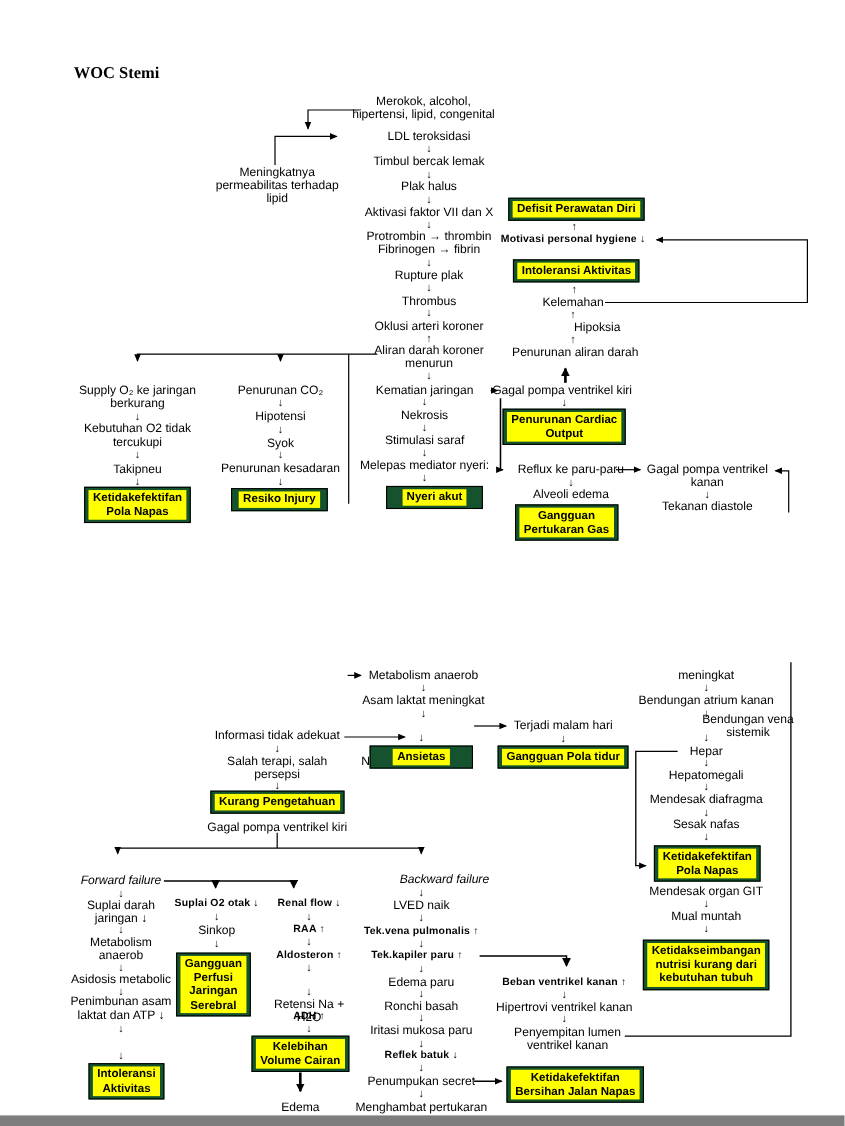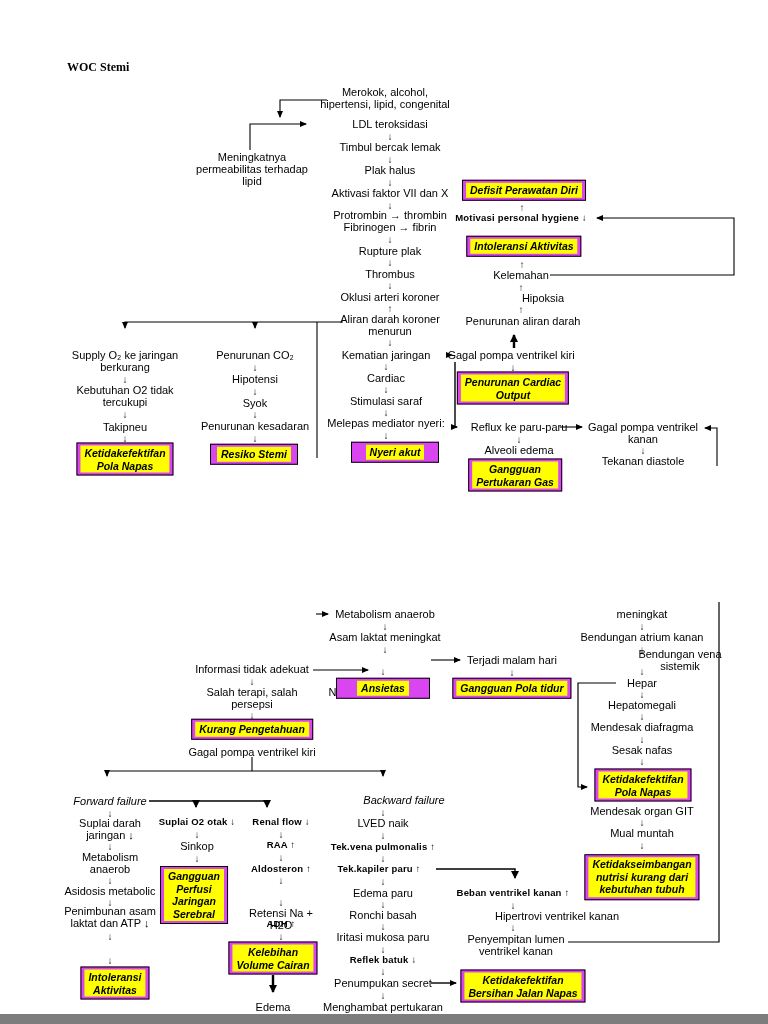--- a/index.html
+++ b/index.html
@@ -5,22 +5,22 @@
   html,body{margin:0;padding:0;background:#fff;}
   #page{position:relative;width:768px;height:1024px;background:#ffffff;overflow:hidden;
         font-family:"Liberation Sans",sans-serif;color:#000;}
   .node{position:absolute;transform:translate(-50%,-50%);font-size:11px;line-height:12px;
         text-align:center;white-space:pre-line;}
   .t{}
   .a{font-size:10px;line-height:9px;color:#111;}
   .it{font-style:italic;}
   .alt{font-weight:bold;font-size:9.5px;letter-spacing:0.2px;}
   .title{transform:translate(0,-50%);font-family:"Liberation Serif",serif;font-weight:bold;
-         font-size:12px;white-space:nowrap;}
-  .box{border:1.6px solid #000;background:#d946ef;padding:2px 3px;font-style:italic;}
+         font-size:15px;white-space:nowrap;}
+  .box{border:1.6px solid #000;background:#14532d;padding:2px 3px;}
   .box .hl{display:inline-block;background:#ffff00;font-weight:bold;font-size:10.5px;
            line-height:12.5px;padding:1px 4px;white-space:pre-line;}
   svg#connectors{position:absolute;left:0;top:0;pointer-events:none;}
   .bottom-bar{position:absolute;left:0;bottom:0;width:768px;height:10px;background:#7d7d7d;}
 </style>
 </head>
 <body>
 
 <div id="page">
   <svg id="connectors" width="768" height="1024" viewBox="0 0 768 1024">
@@ -83,21 +83,21 @@
       <div class="node a" style="left: 390px; top: 262px;">↓</div>
       <div class="node t" style="left: 390px; top: 274px;">Thrombus</div>
       <div class="node a" style="left: 390px; top: 285px;">↓</div>
       <div class="node t" style="left: 390px; top: 297px;">Oklusi arteri koroner</div>
       <div class="node a" style="left: 390px; top: 308px;">↑</div>
       <div class="node t" style="left: 390px; top: 325px;">Aliran darah koroner
 menurun</div>
       <div class="node a" style="left: 390px; top: 342px;">↓</div>
       <div class="node t" style="left: 386px; top: 355px;">Kematian jaringan</div>
       <div class="node a" style="left: 386px; top: 366px;">↓</div>
-      <div class="node t" style="left: 386px; top: 378px;">Cardiac</div>
+      <div class="node t" style="left: 386px; top: 378px;">Nekrosis</div>
       <div class="node a" style="left: 386px; top: 389px;">↓</div>
       <div class="node t" style="left: 386px; top: 401px;">Stimulasi saraf</div>
       <div class="node a" style="left: 386px; top: 412px;">↓</div>
       <div class="node t" style="left: 386px; top: 423px;">Melepas mediator nyeri:</div>
       <div class="node a" style="left: 386px; top: 435px;">↓</div>
       <div class="node box" style="left: 395px; top: 452px; min-width: 80px;"><span class="hl">Nyeri akut</span></div>
       <div class="node t" style="left: 125px; top: 361px;">Supply O₂ ke jaringan
 berkurang</div>
       <div class="node a" style="left: 125px; top: 379px;">↓</div>
       <div class="node t" style="left: 125px; top: 396px;">Kebutuhan O2 tidak
@@ -108,21 +108,21 @@
       <div class="node box" style="left: 125px; top: 459px;"><span class="hl">Ketidakefektifan
 Pola Napas</span></div>
       <div class="node t" style="left: 255px; top: 355px;">Penurunan CO₂</div>
       <div class="node a" style="left: 255px; top: 367px;">↓</div>
       <div class="node t" style="left: 255px; top: 379px;">Hipotensi</div>
       <div class="node a" style="left: 255px; top: 391px;">↓</div>
       <div class="node t" style="left: 255px; top: 403px;">Syok</div>
       <div class="node a" style="left: 255px; top: 414px;">↓</div>
       <div class="node t" style="left: 255px; top: 426px;">Penurunan kesadaran</div>
       <div class="node a" style="left: 255px; top: 438px;">↓</div>
-      <div class="node box" style="left: 254px; top: 454px; min-width: 80px;"><span class="hl">Resiko Stemi</span></div>
+      <div class="node box" style="left: 254px; top: 454px; min-width: 80px;"><span class="hl">Resiko Injury</span></div>
       <div class="node box" style="left: 524px; top: 190px;"><span class="hl">Defisit Perawatan Diri</span></div>
       <div class="node a" style="left: 522px; top: 207px;">↑</div>
       <div class="node alt" style="left: 521px; top: 218px;">Motivasi personal hygiene ↓</div>
       <div class="node box" style="left: 524px; top: 246px;"><span class="hl">Intoleransi Aktivitas</span></div>
       <div class="node a" style="left: 522px; top: 264px;">↑</div>
       <div class="node t" style="left: 521px; top: 275px;">Kelemahan</div>
       <div class="node a" style="left: 521px; top: 287px;">↑</div>
       <div class="node t" style="left: 519px; top: 298px; padding-left: 48px;">Hipoksia</div>
       <div class="node a" style="left: 521px; top: 309px;">↑</div>
       <div class="node t" style="left: 523px; top: 321px;">Penurunan aliran darah</div>
@@ -209,21 +209,21 @@
       <div class="node a" style="left: 383px; top: 926px;">↓</div>
       <div class="node t" style="left: 383px; top: 937px;">Iritasi mukosa paru</div>
       <div class="node a" style="left: 383px; top: 949px;">↓</div>
       <div class="node alt" style="left: 383px; top: 960px;">Reflek batuk ↓</div>
       <div class="node a" style="left: 383px; top: 971px;">↓</div>
       <div class="node t" style="left: 383px; top: 983px;">Penumpukan secret</div>
       <div class="node a" style="left: 383px; top: 995px;">↓</div>
       <div class="node t" style="left: 383px; top: 1007px;">Menghambat pertukaran</div>
       <div class="node alt" style="left: 513px; top: 893px;">Beban ventrikel kanan ↑</div>
       <div class="node a" style="left: 513px; top: 905px;">↓</div>
-      <div class="node t" style="left: 513px; top: 916px; margin-left: 44px;">Hipertrovi ventrikel kanan</div>
+      <div class="node t" style="left: 513px; top: 916px;">Hipertrovi ventrikel kanan</div>
       <div class="node a" style="left: 513px; top: 927px;">↓</div>
       <div class="node t" style="left: 516px; top: 945px;">Penyempitan lumen
 ventrikel kanan</div>
       <div class="node box" style="left: 523px; top: 986px;"><span class="hl">Ketidakefektifan
 Bersihan Jalan Napas</span></div>
       <div class="node t" style="left: 642px; top: 614px;">meningkat</div>
       <div class="node a" style="left: 642px; top: 626px;">↓</div>
       <div class="node t" style="left: 642px; top: 637px;">Bendungan atrium kanan</div>
       <div class="node a" style="left: 642px; top: 649px;">↓</div>
       <div class="node t" style="left: 642px; top: 660px; margin-left: 38px;">Bendungan vena sistemik</div>

